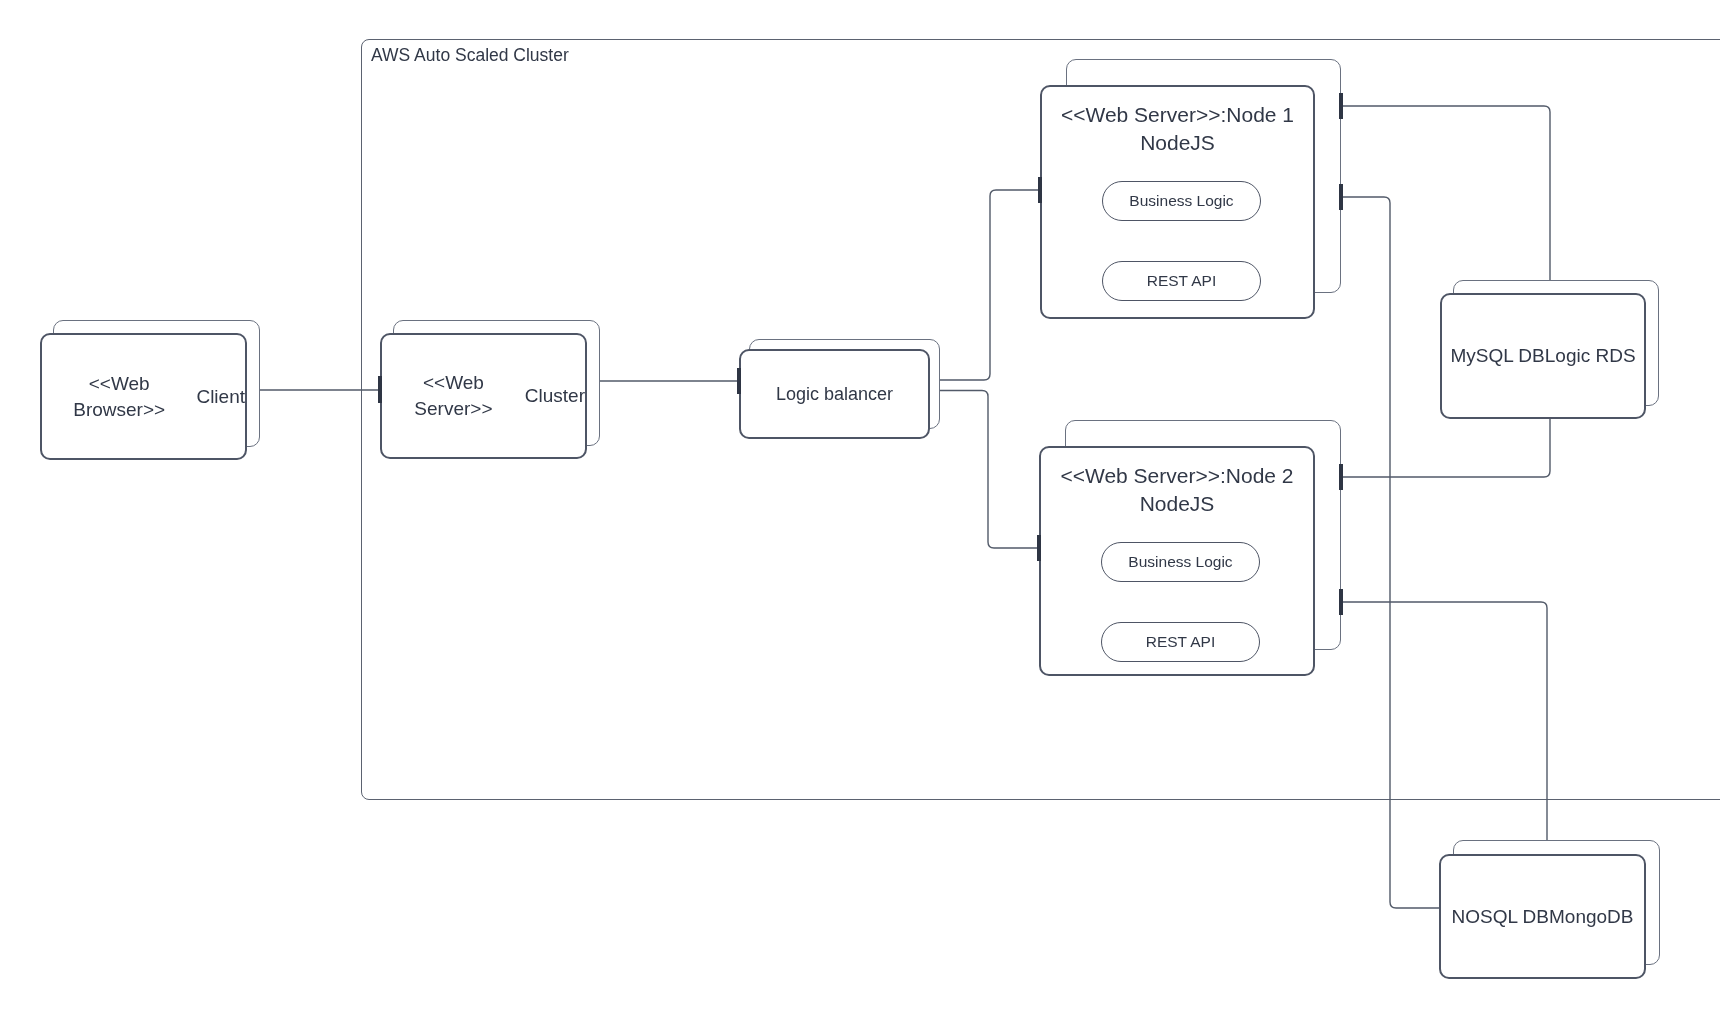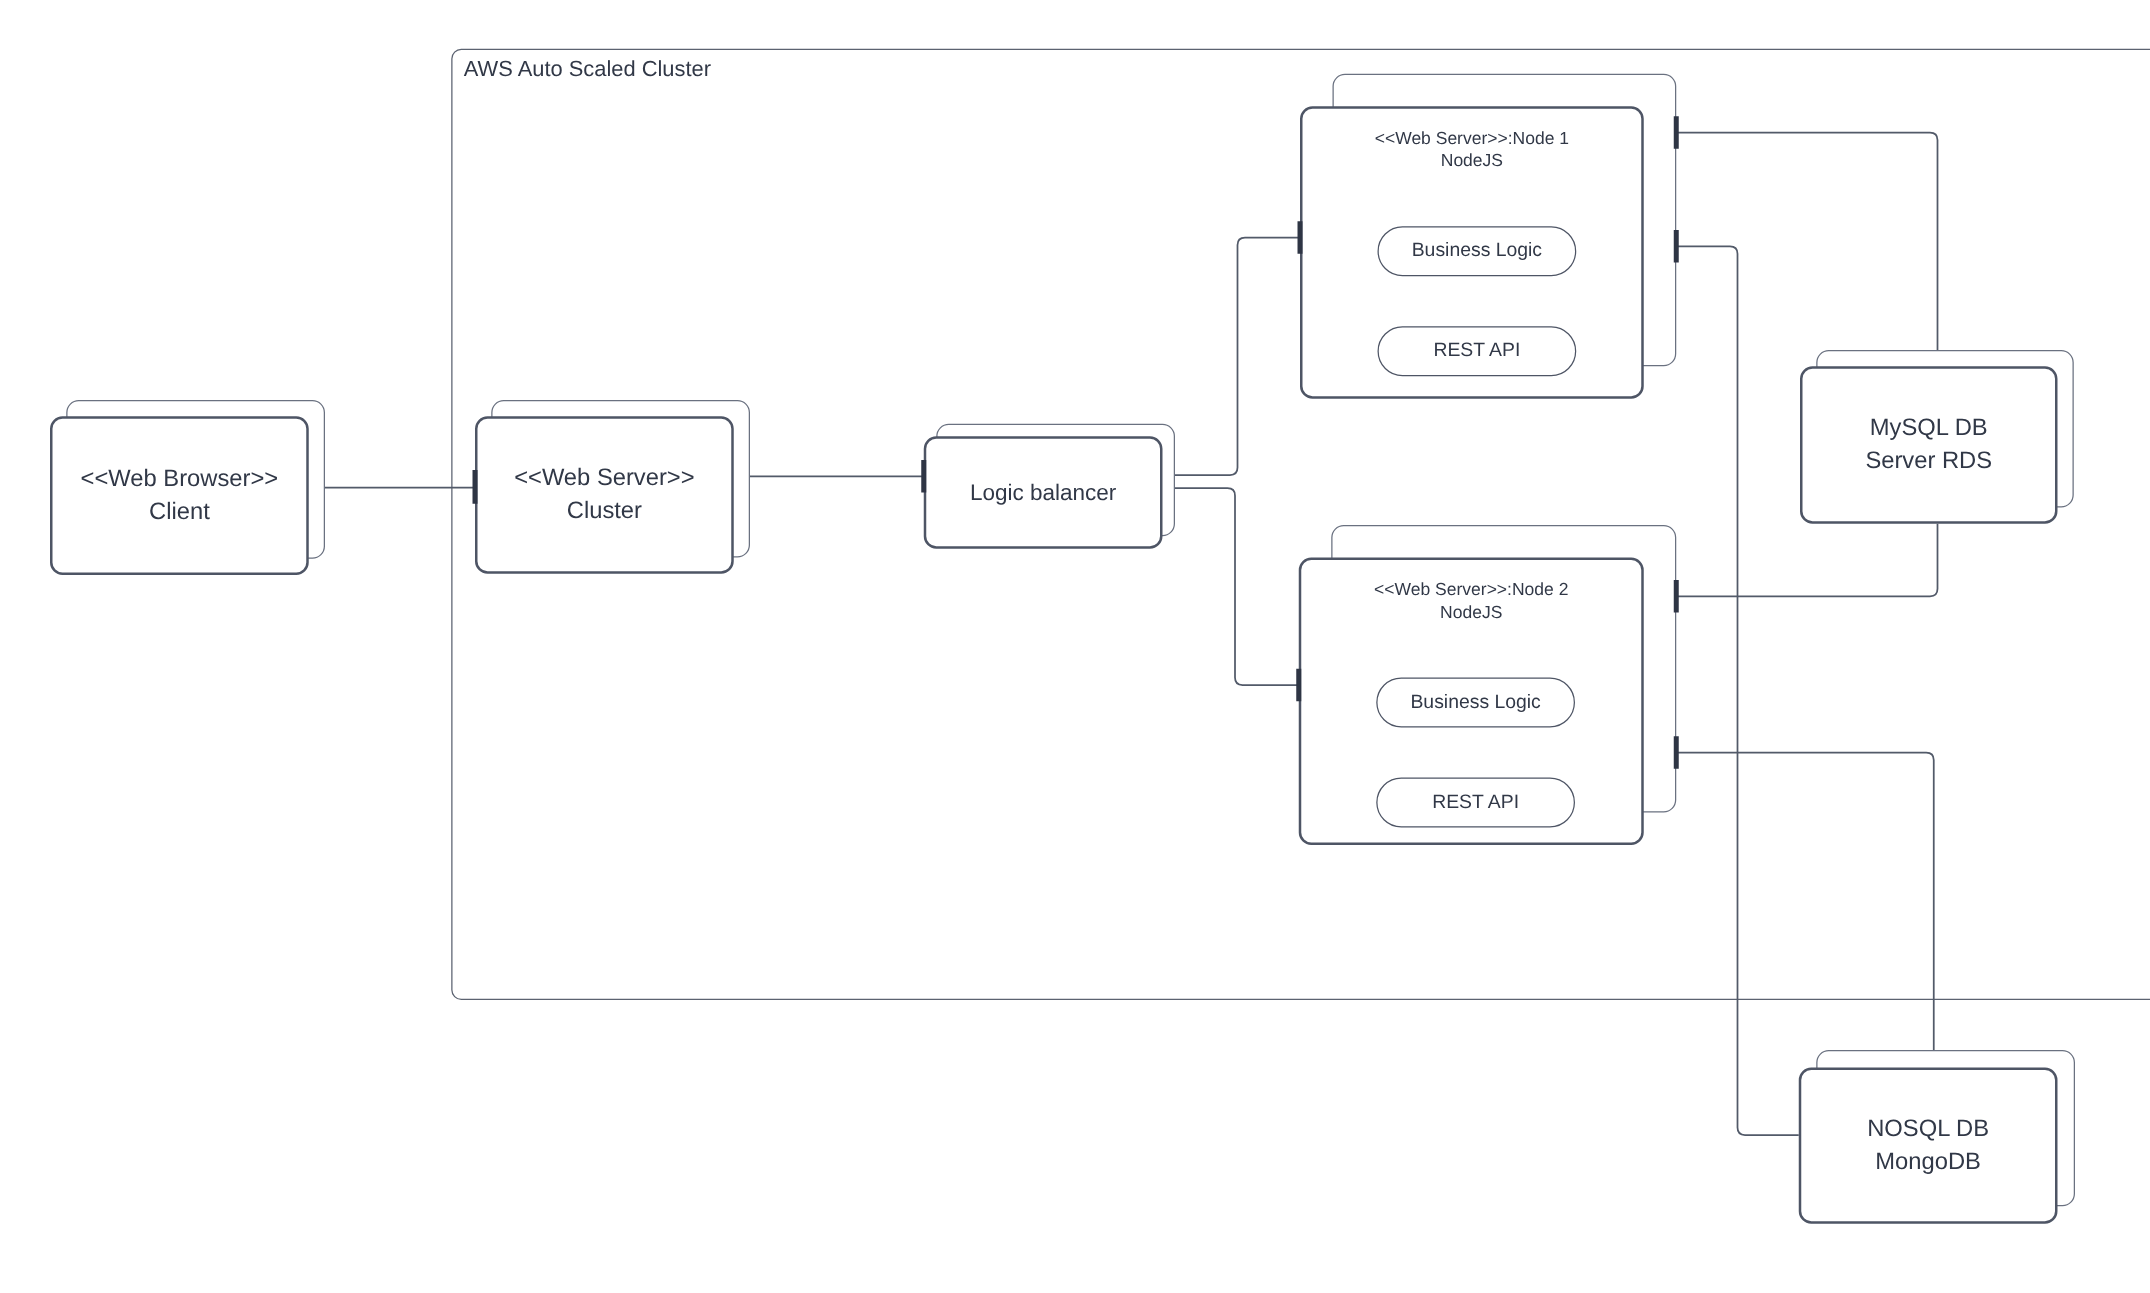--- a/index.html
+++ b/index.html
@@ -36,30 +36,30 @@
     background:#ffffff;
   }
   .front{
     position:absolute;inset:0;
     border:2px solid #4e5565;
     border-radius:10px;
     background:#ffffff;
   }
   .center-label{
     position:absolute;inset:0;
-    display:flex;flex-direction:column;
+    display:flex;flex-direction:row;
     align-items:center;justify-content:center;
     text-align:center;
     font-size:19px;line-height:1.35;
   }
   .lb-label{font-size:18px;}
   .node-title{
     position:absolute;left:0;right:0;top:14px;
     text-align:center;
-    font-size:14px;line-height:1.32;
+    font-size:21px;line-height:1.32;
   }
   .child-box{
     position:absolute;
     width:159px;height:40px;
     border:1.4px solid #4e5565;
     border-radius:20px;
     background:#ffffff;
     display:flex;align-items:center;justify-content:center;
     font-size:15.5px;
   }
@@ -140,21 +140,21 @@
         <span>REST API</span>
       </div>
     </div>
   </div>
 
   <div class="stack" style="--x:1440px;--y:293px;--w:206px;--h:126px;--off:13px">
     <div class="back"></div>
     <div class="front">
       <div class="center-label">
         <div>MySQL DB</div>
-        <div>Server RDS</div>
+        <div>Logic RDS</div>
       </div>
     </div>
   </div>
 
   <div class="stack" style="--x:1439px;--y:854px;--w:207px;--h:125px;--off:14px">
     <div class="back"></div>
     <div class="front">
       <div class="center-label">
         <div>NOSQL DB</div>
         <div>MongoDB</div>

